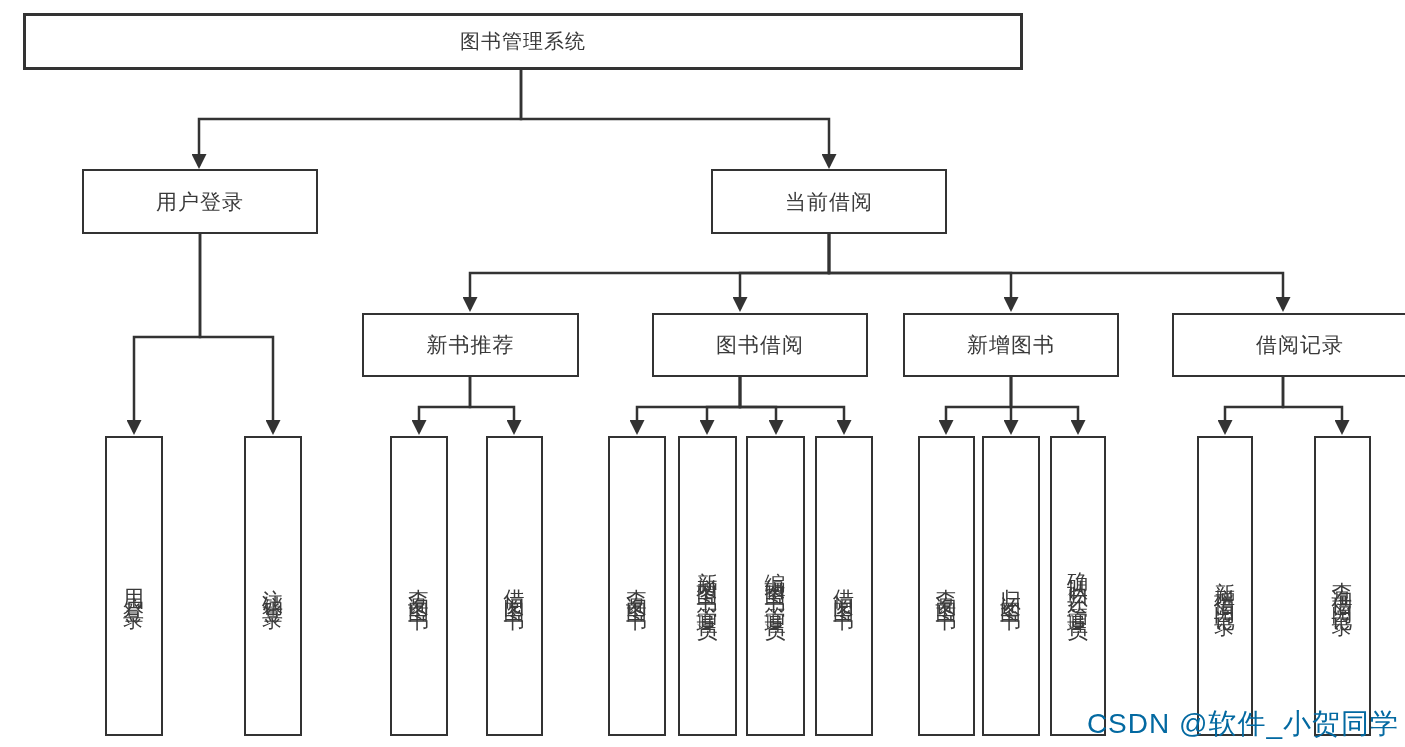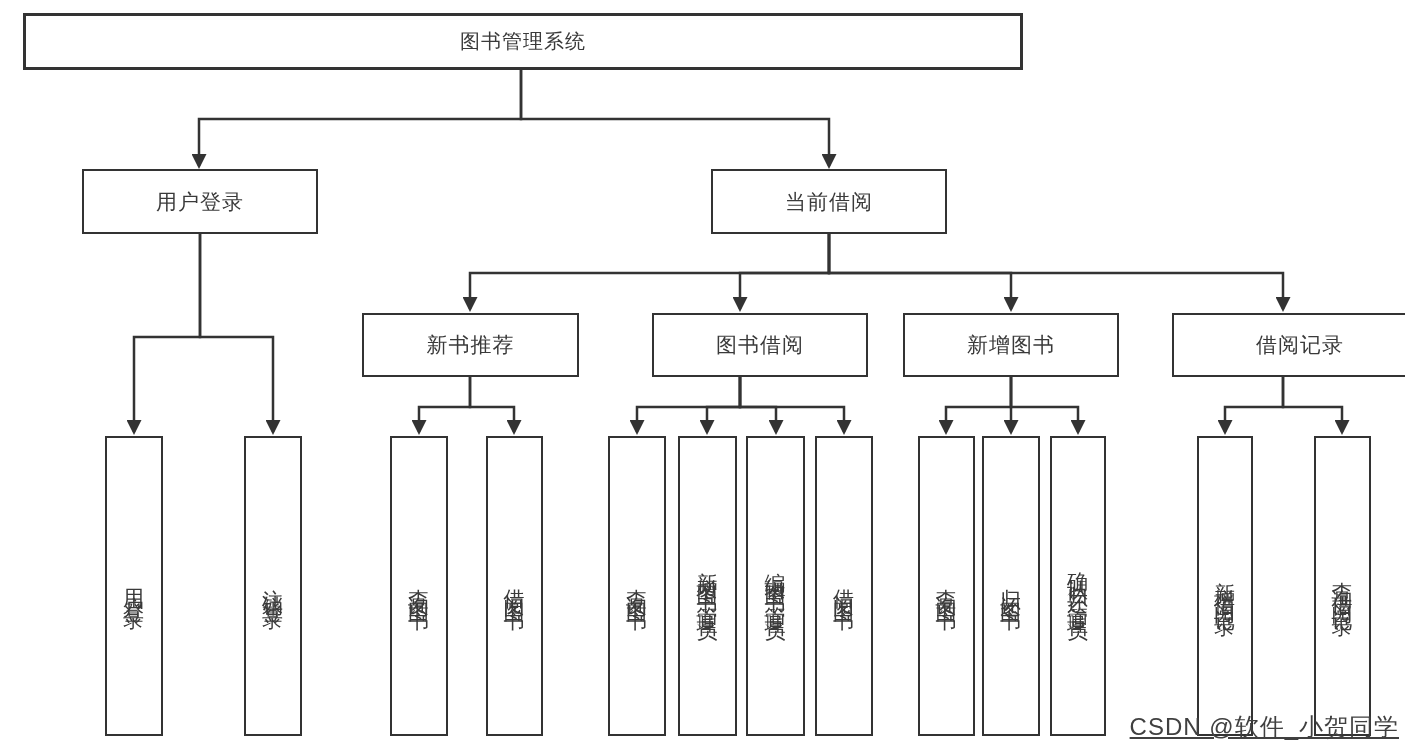--- a/index.html
+++ b/index.html
@@ -31,25 +31,24 @@
   .vnode { font-size: 21px; }
   .vnode .vtext {
     writing-mode: vertical-rl;
     text-orientation: mixed;
     letter-spacing: 7px;
     line-height: 1;
   }
   .watermark {
     position: absolute;
     right: 6px; bottom: 4px;
-    font-size: 24px;
-    color: #404040;
+    font-size: 28px;
+    color: #0369a1;
     letter-spacing: 1px;
     white-space: nowrap;
-    text-decoration: underline;
   }
 </style>
 </head>
 <body>
 
 <div id="stage">
 
   <svg id="wires" width="1405" height="747" viewBox="0 0 1405 747">
     <defs>
       <marker id="arw" viewBox="0 0 10 10" refX="8" refY="5" markerWidth="6" markerHeight="6" orient="auto-start-reverse">

